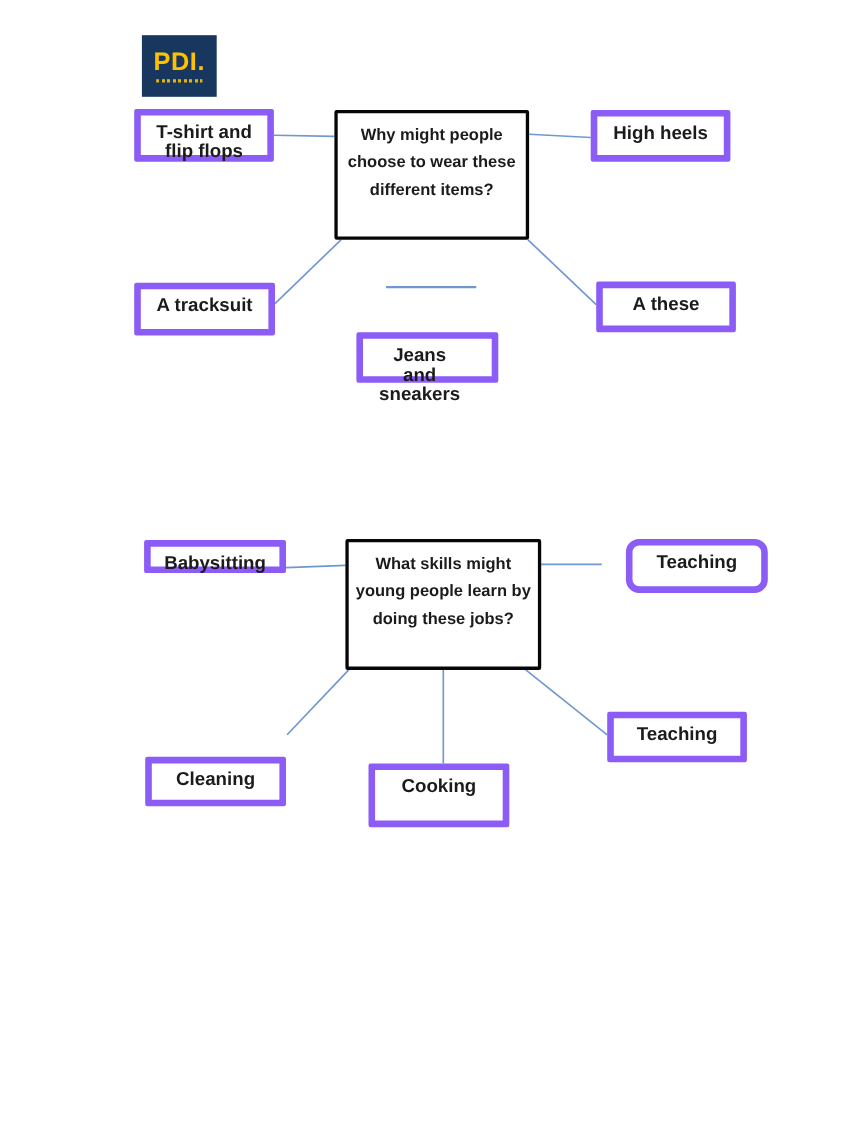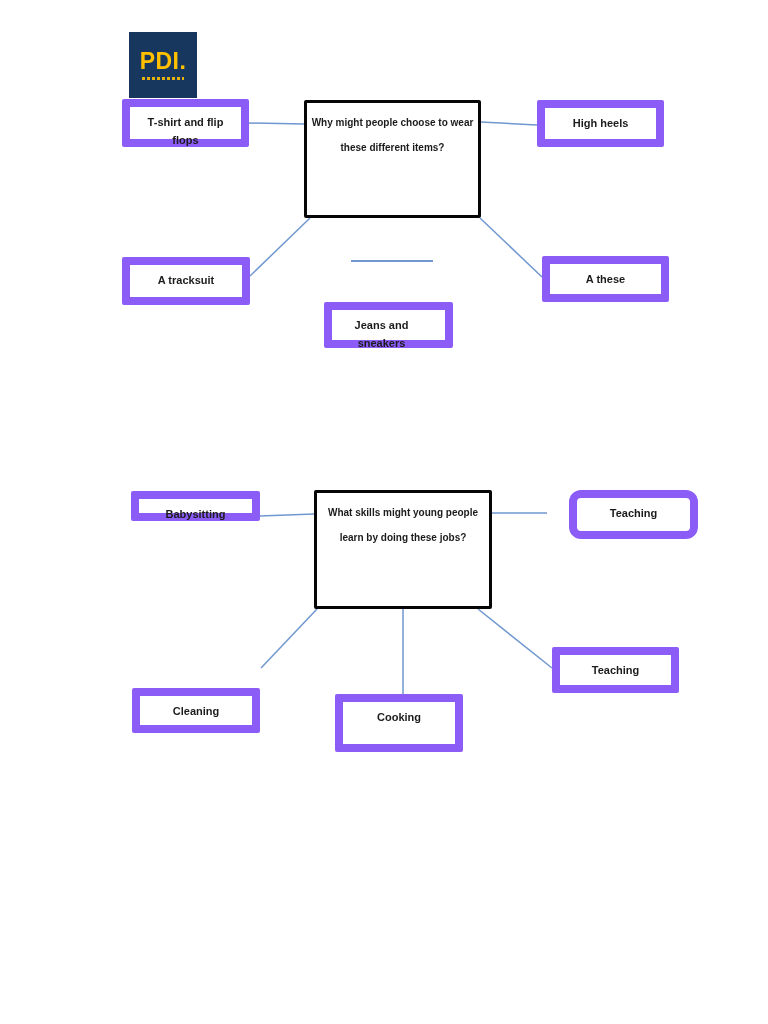--- a/index.html
+++ b/index.html
@@ -13,21 +13,21 @@
     width: 768px;
     height: 1024px;
     background: #ffffff;
     overflow: hidden;
   }
 
   
   .logo {
     position: absolute;
     left: 129px; top: 32px;
-    width: 68px; height: 66px;
+    width: 68px; height: 56px;
     background: #17375e;
     display: flex;
     flex-direction: column;
     align-items: center;
     justify-content: center;
   }
   .logo-text {
     color: #ffc000;
     font-weight: bold;
     font-size: 23px;
@@ -39,39 +39,39 @@
     width: 42px;
     height: 3px;
     background: repeating-linear-gradient(90deg, #ffc000 0 3px, rgba(0,0,0,0) 3px 5px);
     opacity: 0.9;
   }
 
   
   .node {
     position: absolute;
     box-sizing: border-box;
-    border: 8px solid #8b5cf6;
+    border: 6px solid #8b5cf6;
     border-radius: 2px;
     background: #ffffff;
     text-align: center;
     font-weight: bold;
-    font-size: 11px;
+    font-size: 17px;
     line-height: 18px;
     color: #1b1b1b;
     padding: 6px 4px 0 4px;
   }
   .center-box {
     position: absolute;
     box-sizing: border-box;
     border: 3px solid #060606;
     border-radius: 2px;
     background: #ffffff;
     text-align: center;
     font-weight: bold;
-    font-size: 10px;
+    font-size: 15px;
     line-height: 25px;
     color: #1b1b1b;
     padding: 7px 2px 0 2px;
   }
   .node-jeans { padding-left: 10px; padding-right: 24px; }
 
   
   svg.connectors {
     position: absolute;
     left: 0; top: 0;

